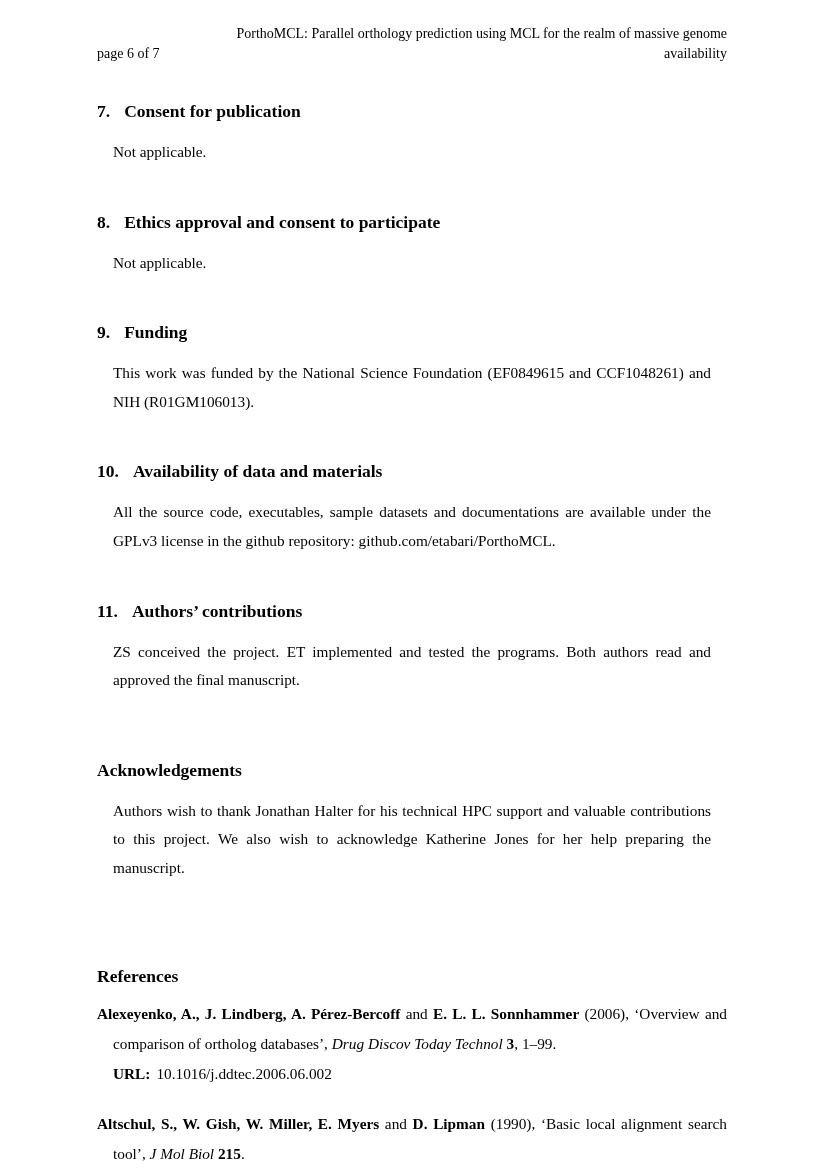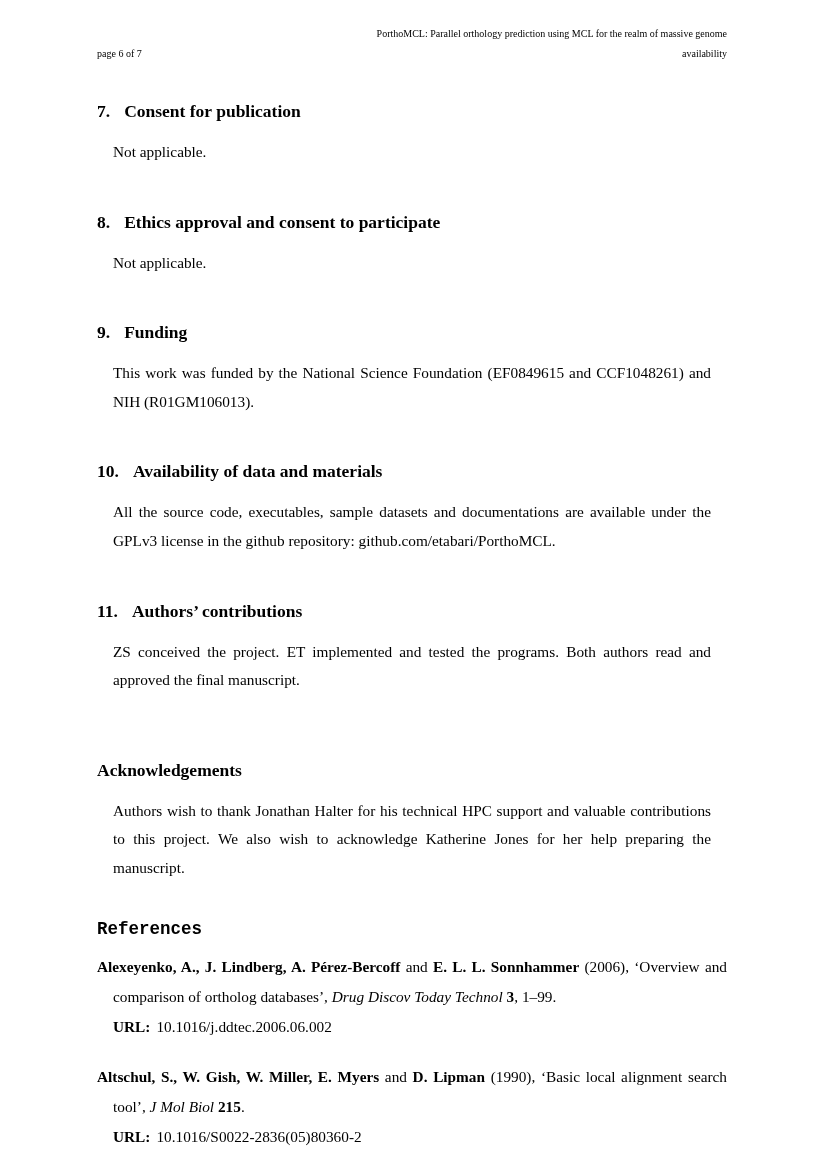--- a/index.html
+++ b/index.html
@@ -12,34 +12,34 @@
     position: relative;
     overflow: hidden;
     margin: 0 auto;
   }
   .content {
     width: 630px;
     margin-left: 97px;
     padding-top: 24px;
   }
   
-  .running-head { font-size: 10px; line-height: 20px; }
+  .running-head { font-size: 14px; line-height: 20px; }
   .rh-line1 { text-align: right; }
   .rh-line2 { display: flex; justify-content: space-between; }
   
   .sec-h {
     font-size: 17.5px;
     line-height: 22px;
     font-weight: bold;
     margin: 44px 0 12px 0;
   }
   .sec-h .sec-num { margin-right: 14px; }
   .sec-first .sec-h { margin-top: 36px; }
   .sec-ack .sec-h { margin-top: 64px; }
-  .sec-refs .sec-h { margin-top: 35px; font-family: Liberation Mono, monospace; }
+  .sec-refs .sec-h { margin-top: 82px; }
   
   .para {
     font-size: 15.3px;
     line-height: 28.6px;
     text-align: justify;
     margin: 16px;
   }
   
   .reference {
     font-size: 15.3px;

